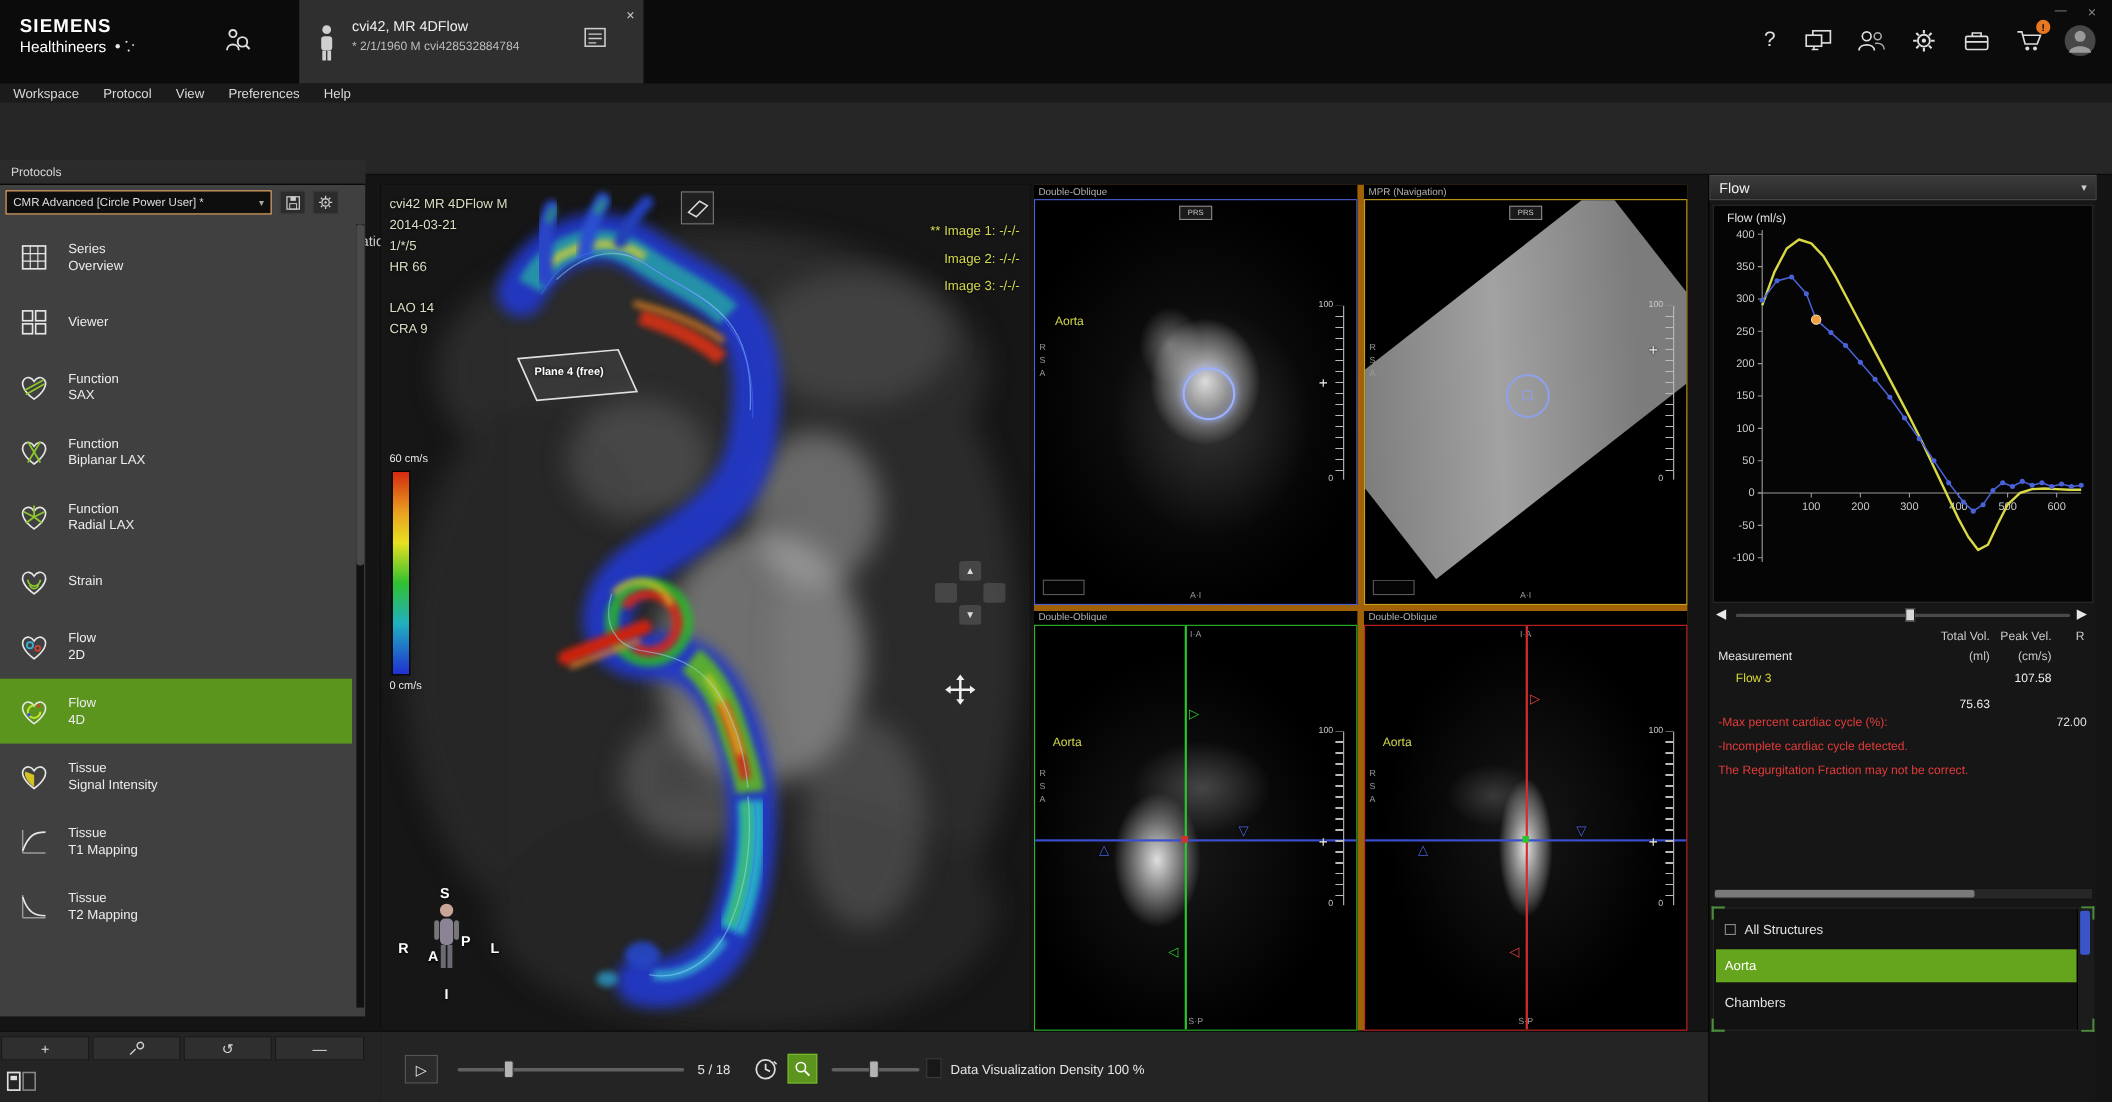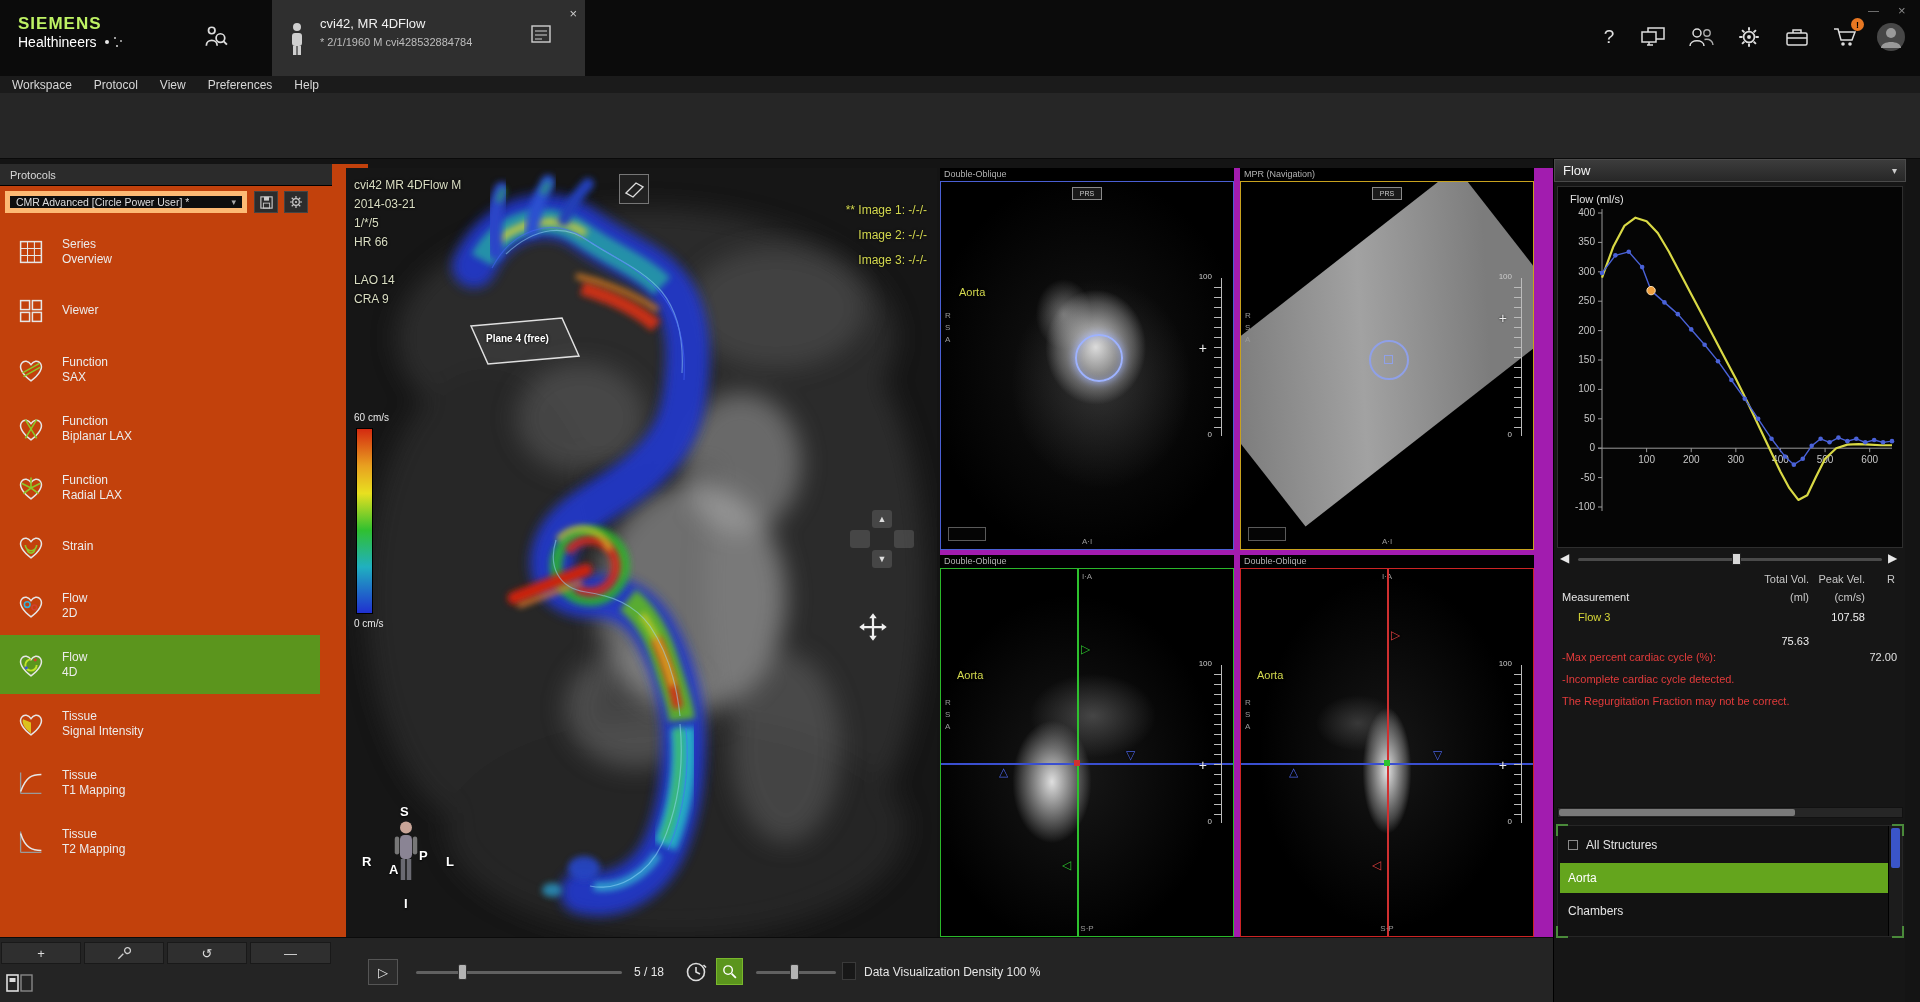--- a/index.html
+++ b/index.html
@@ -1,21 +1,21 @@
 <!DOCTYPE html>
 <html><head>
 <meta charset="utf-8">
 <style>
   html,body{margin:0;padding:0;background:#000;}
   #app{position:relative;width:1920px;height:1002px;background:#141414;overflow:hidden;
        font-family:"Liberation Sans",sans-serif;color:#ddd;-webkit-font-smoothing:antialiased;}
   .abs{position:absolute;}
   
   #topbar{position:absolute;left:0;top:0;width:1920px;height:76px;background:#0b0b0b;}
-  .brand1{font-size:17px;font-weight:bold;letter-spacing:1px;color:#bef264;}
+  .brand1{font-size:17px;font-weight:bold;letter-spacing:1px;color:#ffffff;}
   .brand2{font-size:14px;color:#fff;}
   .dotburst{width:4px;height:4px;border-radius:50%;background:#e8e8e8;
     box-shadow:8px -4px 0 -1px #cfcfcf,14px -1px 0 -1px #bbb,10px 4px 0 -1px #ddd,16px 6px 0 -2px #999,6px -10px 0 -2px #aaa,15px -8px 0 -2px #888;}
   #ptab{position:absolute;left:272px;top:0;width:313px;height:76px;background:#2f2f2f;}
   .ptab-title{font-size:13px;color:#f0f0f0;}
   .ptab-sub{font-size:11px;color:#bdbdbd;}
   .topico{position:absolute;top:22px;width:30px;height:30px;display:flex;align-items:center;justify-content:center;cursor:pointer;}
   .badge{position:absolute;right:-4px;top:-4px;width:13px;height:13px;border-radius:50%;background:#e87722;color:#000;
          font-size:9px;font-weight:bold;display:flex;align-items:center;justify-content:center;}
   
@@ -29,43 +29,43 @@
   .t2{background:radial-gradient(circle,#202020 0 33%,transparent 34%),conic-gradient(from 90deg,#2a3cc0,#28b8d8 48%,#3358d8 75%,#2a3cc0);}
   .t3{background:radial-gradient(circle,#202020 0 33%,transparent 34%),conic-gradient(#8a8a96,#555a6e 50%,#8a8a96);}
   .t4{background:radial-gradient(circle,#202020 0 33%,transparent 34%),repeating-conic-gradient(#c23b2a 0 25deg,#d0c22a 25deg 50deg,#2ab04a 50deg 75deg,#2a48c2 75deg 100deg);}
   .t5{background:radial-gradient(circle,#1c2a10 0 33%,transparent 34%),conic-gradient(from 180deg,#d86020,#c03030 50%,#d8a020,#d86020);}
   .t6{background:radial-gradient(circle,#222 0 33%,transparent 34%),conic-gradient(from 0deg,#3a4cb0,#6a7ac8 50%,#3a4cb0);}
   .t7{background:radial-gradient(circle,#222 0 33%,transparent 34%),conic-gradient(from 90deg,#2a3ca8,#28a0c0 42%,#2a3ca8);}
   .t8{background:radial-gradient(circle,#222 0 33%,transparent 34%),conic-gradient(#2a44b0,#4858c8 55%,#2a44b0);}
   .greenbox{position:absolute;top:97px;width:42px;height:56px;background:#5b951d;border:1px solid #79b82c;border-radius:2px;box-sizing:border-box;}
   .vsep{position:absolute;top:108px;width:1px;height:36px;background:#474747;}
   
-  #sidebar{position:absolute;left:0;top:164px;width:332px;height:778px;background:#c2410c;padding-left:36px;}
+  #sidebar{position:absolute;left:0;top:146px;width:332px;height:778px;background:#404040;}
   #proto-header{position:absolute;left:0;top:0;width:332px;height:22px;background:#2b2b2b;border-bottom:1px solid #000;
      font-size:11px;color:#d8d8d8;display:flex;align-items:center;padding-left:10px;box-sizing:border-box;}
-  .preset{position:absolute;left:5px;top:27px;width:242px;height:22px;background:#0e0e0e;border:5px solid #fdba74;
+  .preset{position:absolute;left:5px;top:27px;width:242px;height:22px;background:#0e0e0e;border:1px solid #fdba74;
      font-size:11px;color:#ddd;display:flex;align-items:center;padding:0 6px;box-sizing:border-box;justify-content:space-between;cursor:pointer;}
   .sqbtn{position:absolute;top:27px;width:24px;height:22px;background:#2c2c2c;border:1px solid #444;display:flex;align-items:center;justify-content:center;box-sizing:border-box;cursor:pointer;}
   #pitems{position:absolute;left:0;top:58px;width:320px;}
   .pitem{height:59px;display:flex;align-items:center;gap:14px;padding-left:14px;cursor:pointer;}
   .pitem.sel{background:#5b951d;}
   .plabel{font-size:12px;color:#ececec;line-height:15px;}
   .st{fill:none;stroke:#e6e6e6;stroke-width:1.6px;}
   .gn{fill:none;stroke:#8cc82a;stroke-width:1.7px;}
   #side-scroll{position:absolute;right:1px;top:58px;width:7px;height:712px;background:#111;}
   #side-thumb{position:absolute;left:0;top:0;width:7px;height:310px;background:#4a4a4a;border-radius:3px;}
   
   #main3d{position:absolute;left:346px;top:168px;width:591px;height:769px;background:#000;}
   .ovl{position:absolute;font-size:12px;color:#d9ddc2;line-height:19px;text-shadow:0 0 3px #000;}
   .ovly{position:absolute;font-size:12px;color:#d3d84e;line-height:25px;text-align:right;text-shadow:0 0 3px #000;}
   .orient{position:absolute;font-size:13px;font-weight:bold;color:#fff;text-shadow:0 1px 2px #000;}
   .navbtn{position:absolute;width:20px;height:18px;background:rgba(120,120,120,.35);border-radius:3px;color:#ddd;font-size:9px;
       display:flex;align-items:center;justify-content:center;cursor:pointer;}
   
-  #mpr{position:absolute;left:940px;top:168px;width:594px;height:769px;background:#a21caf;padding-left:32px;}
+  #mpr{position:absolute;left:940px;top:168px;width:594px;height:769px;background:#a16207;}
   .pane{position:absolute;width:294px;height:382px;background:#000;}
   .pane-title{height:13px;font-size:9px;color:#b2b2b2;padding:1px 0 0 4px;}
   .vp{position:absolute;left:0;top:13px;right:0;bottom:0;border:1px solid #555;overflow:hidden;}
   .vp0{border-color:#4a5fd4;}
   .vp1{border-color:#c8a21e;}
   .vp2{border-color:#2ab82a;}
   .vp3{border-color:#cc2424;}
   .chip{position:absolute;left:calc(50% - 15px);top:5px;width:30px;height:13px;background:#1a1a1a;border:1px solid #8a8a8a;
         font-size:7px;color:#ccc;display:flex;align-items:center;justify-content:center;box-sizing:border-box;}
   .aorta-lbl{position:absolute;font-size:11px;color:#d3d84e;text-shadow:0 0 3px #000;}

